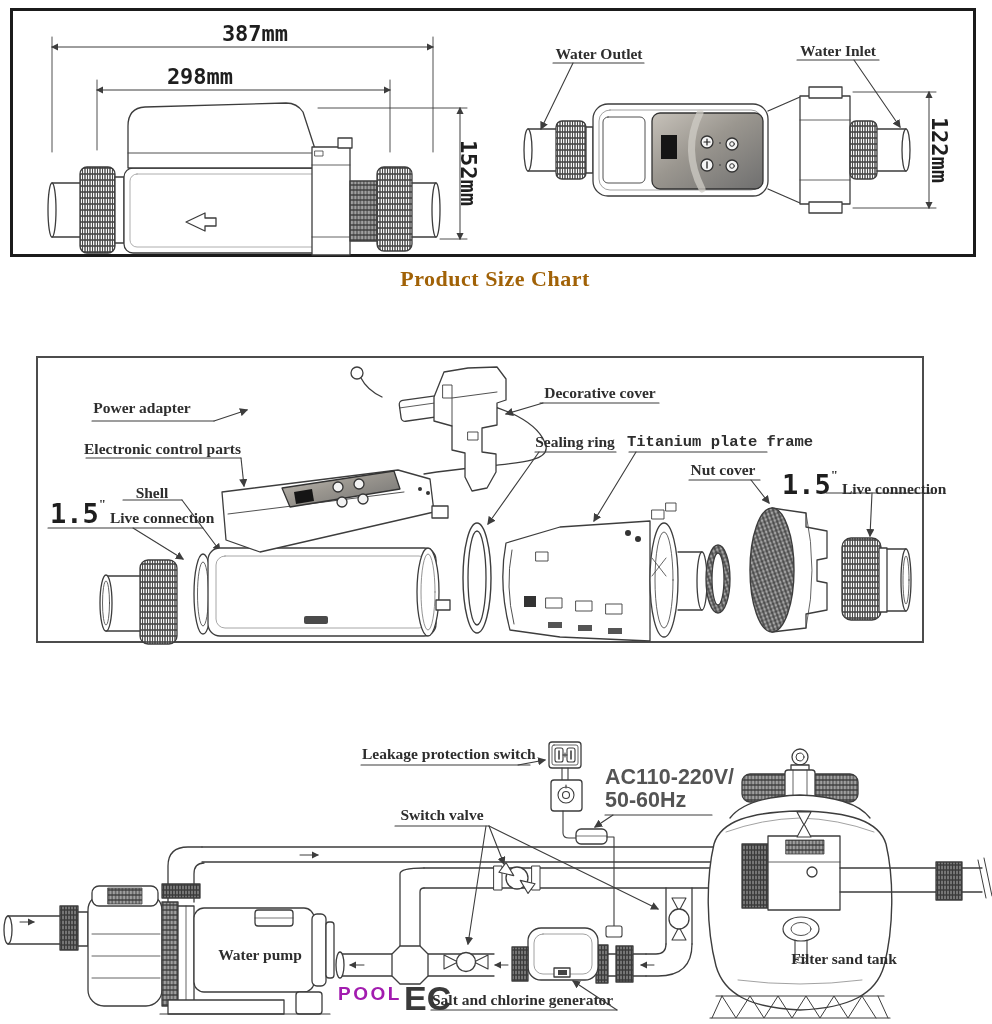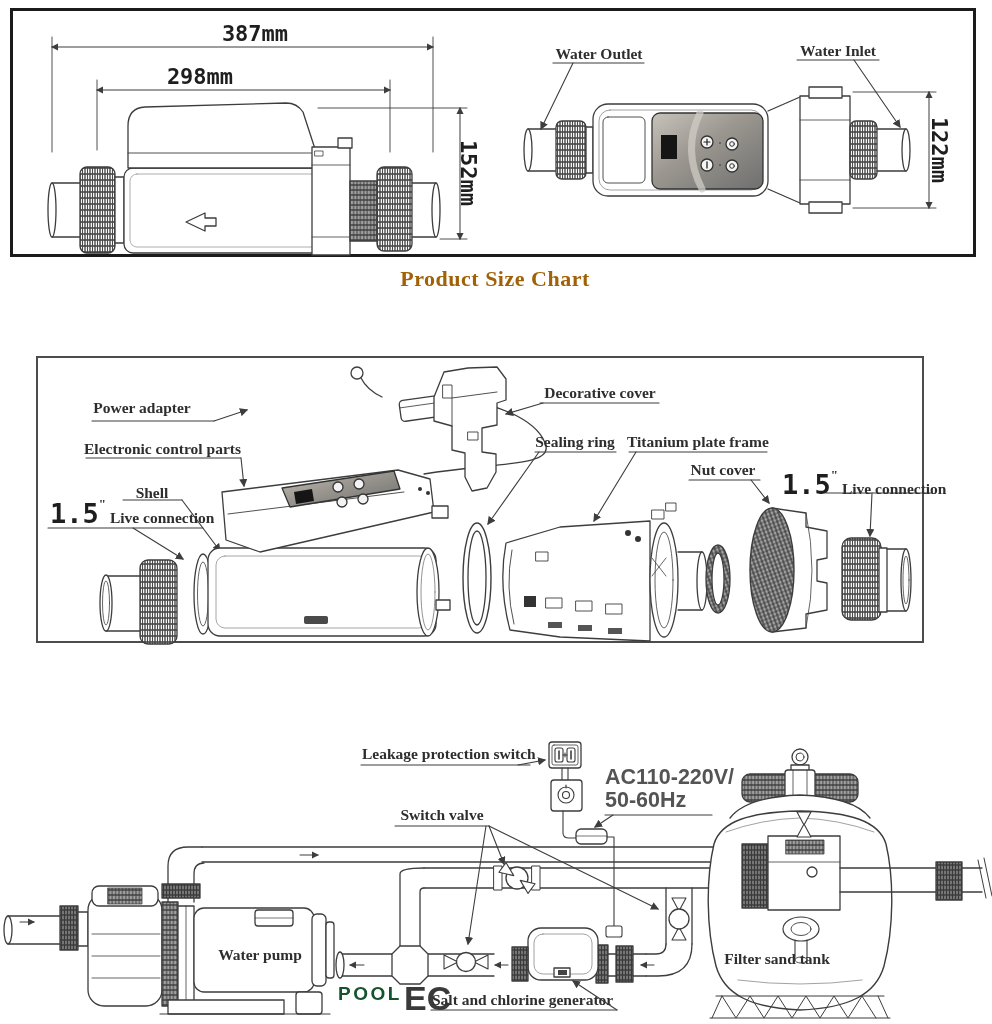--- a/index.html
+++ b/index.html
@@ -10,21 +10,21 @@
   .box2{left:36px;top:356px;width:888px;height:287px;border:2px solid #4c4c4c;}
   svg.art{position:absolute;left:0;top:0;z-index:1;}
   .lbl{position:absolute;z-index:2;font-family:"Liberation Serif",serif;font-size:15.5px;
        font-weight:600;color:#2e2e2e;white-space:nowrap;}
   .center{text-align:center;}
   .mono{font-family:"DejaVu Sans Mono",monospace;font-weight:600;font-size:22px;color:#1e1e1e;}
   .vert{transform:rotate(90deg);}
   .title{font-size:22px;font-weight:700;letter-spacing:.5px;color:#a16207;}
   .gray-sans{font-family:"Liberation Sans",sans-serif;font-weight:700;color:#545454;
              font-size:21.5px;line-height:23px;}
-  .pool{font-family:"Liberation Sans",sans-serif;font-weight:700;color:#14532d;
+  .pool{font-family:"Liberation Sans",sans-serif;font-weight:700;color:#a21caf;
         font-size:19px;letter-spacing:2.5px;}
   .ec{font-family:"Liberation Sans",sans-serif;font-weight:700;color:#3a3a3a;font-size:34px;}
   .lc .sz{font-family:"DejaVu Sans Mono",monospace;font-weight:700;font-size:27px;color:#1e1e1e;}
   .lc .q{font-size:13px;vertical-align:top;position:relative;top:-2px;}
 </style>
 </head>
 <body>
 
 <div class="page">
 
@@ -392,32 +392,32 @@
 
   <div class="lbl center" style="left:90px;top:399px;width:104px;">Power adapter</div>
   <div class="lbl center" style="left:84px;top:440px;width:156px;">Electronic control parts</div>
   <div class="lbl center" style="left:121px;top:484px;width:62px;">Shell</div>
   <div class="lbl lc" style="left:50px;top:498px;">
     <span class="sz">1.5</span><span class="q">"</span>
     <span>Live connection</span>
   </div>
   <div class="lbl center" style="left:540px;top:384px;width:120px;">Decorative cover</div>
   <div class="lbl center" style="left:533px;top:433px;width:84px;">Sealing ring</div>
-  <div class="lbl center" style="left:627px;top:433px;width:140px;">Titanium plate frame</div>
+  <div class="lbl center" style="left:627px;top:433px;width:140px;font-family:Liberation Mono, monospace;">Titanium plate frame</div>
   <div class="lbl center" style="left:687px;top:461px;width:72px;">Nut cover</div>
   <div class="lbl lc" style="left:782px;top:469px;">
     <span class="sz">1.5</span><span class="q">"</span>
     <span>Live connection</span>
   </div>
 
   <div class="lbl" style="left:362px;top:745px;">Leakage protection switch</div>
   <div class="lbl gray-sans" style="left:605px;top:766px;">
     <div>AC110-220V/</div>
     <div>50-60Hz</div>
   </div>
   <div class="lbl center" style="left:394px;top:806px;width:96px;">Switch valve</div>
   <div class="lbl center" style="left:214px;top:946px;width:92px;">Water pump</div>
   <div class="lbl pool" style="left:338px;top:983px;">POOL</div>
   <div class="lbl ec" style="left:404px;top:979px;">EC</div>
   <div class="lbl" style="left:432px;top:991px;">Salt and chlorine generator</div>
-  <div class="lbl center" style="left:719px;top:950px;width:116px;">Filter sand tank</div>
+  <div class="lbl center" style="left:786px;top:950px;width:116px;">Filter sand tank</div>
 
 </div>
 
 </body></html>

